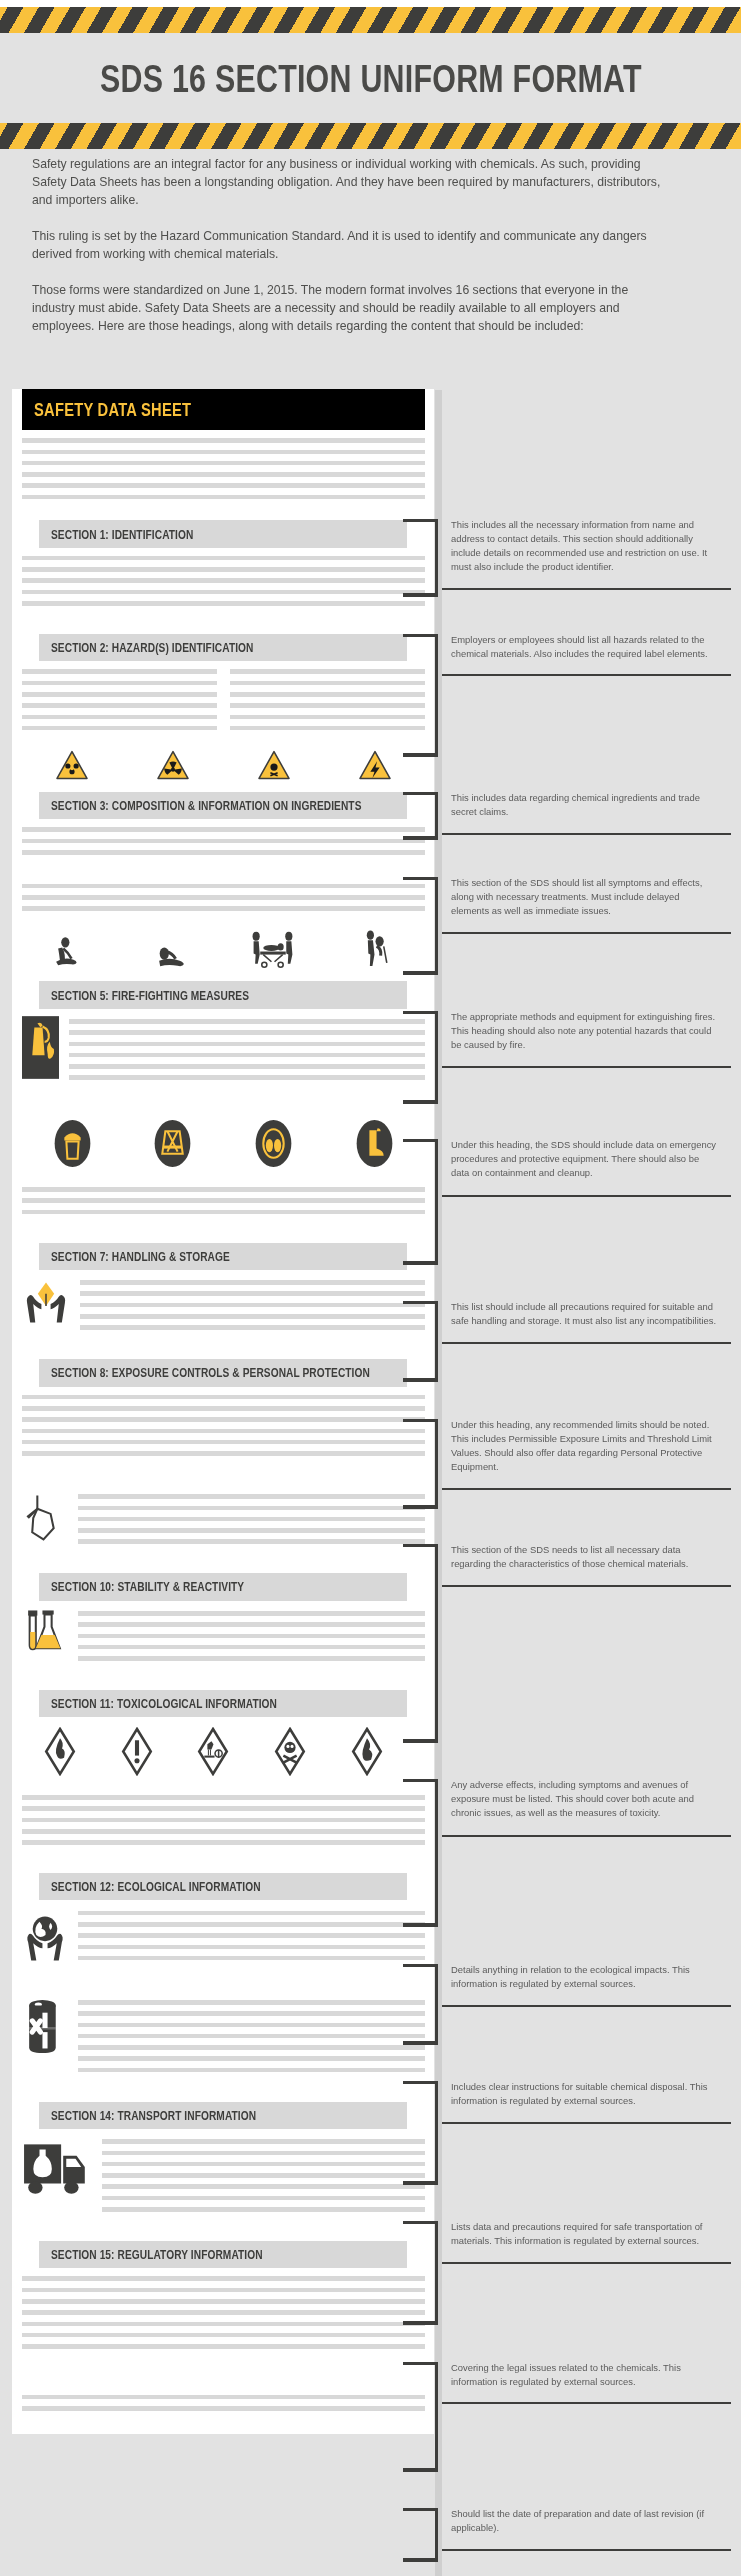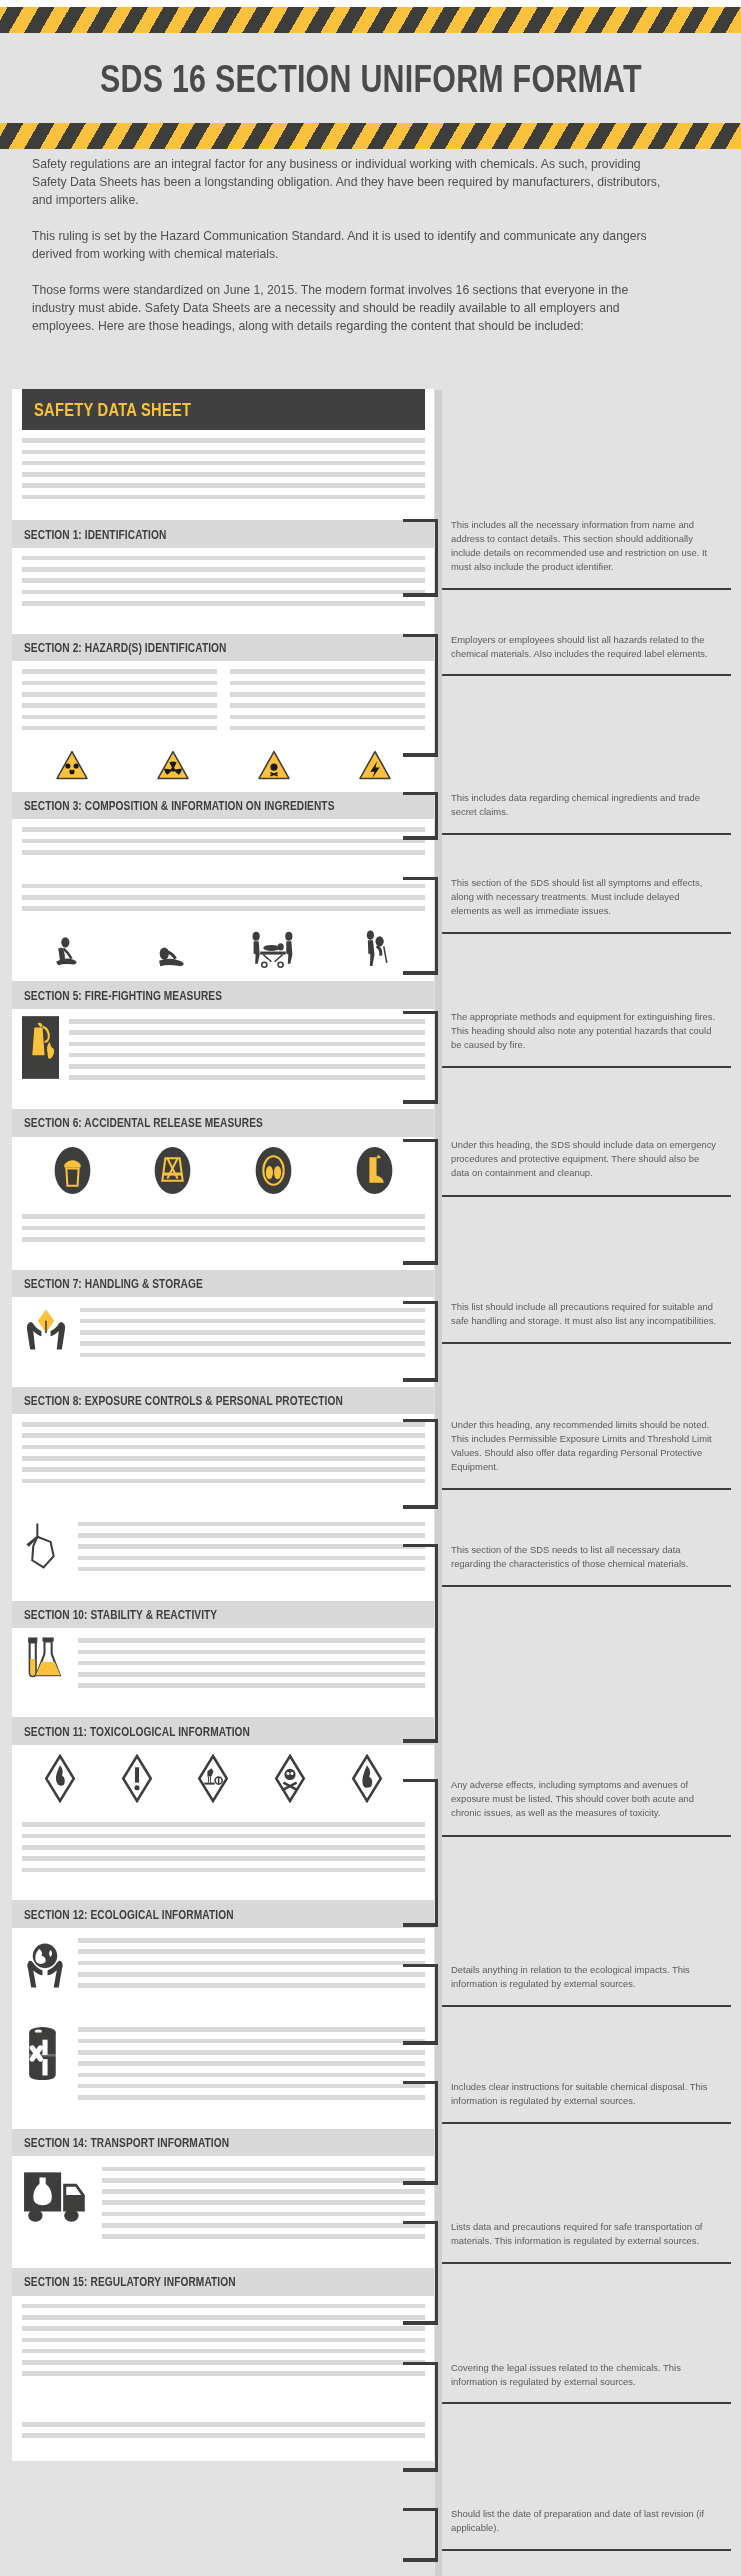--- a/index.html
+++ b/index.html
@@ -80,39 +80,39 @@
   .spine {
     position: absolute;
     left: 435px;
     top: 17.5px;
     width: 7.2px;
     background: #cfcfcf;
   }
 
   
   .sds-header {
-    background: #404040;
+    background: #000000;
     margin: 12.4px 9.3px 0 9.3px;
     padding: 10.3px 12.4px 9.3px 12.4px;
   }
   .sds-header-text {
     font-family: "Liberation Sans Narrow", "Liberation Sans", sans-serif;
     font-weight: 700;
     font-size: 17.5px;
     color: #f9c13c;
     letter-spacing: 0.3px;
     transform: scaleX(0.84);
     transform-origin: left center;
     white-space: nowrap;
   }
 
   
   .sec-band {
     background: #d8d8d8;
-    margin: 0 0;
+    margin: 0 27px;
     padding: 7.2px 11.3px 6.2px 11.3px;
     min-height: 27px;
     display: flex;
     align-items: center;
   }
   .sec-band-text {
     font-family: "Liberation Sans Narrow", "Liberation Sans", sans-serif;
     font-weight: 700;
     font-size: 12.4px;
     color: #3d3d3b;
@@ -388,23 +388,20 @@
           <div class="rule"></div>
           <div class="rule"></div>
           <div class="rule"></div>
           <div class="rule"></div>
           <div class="rule"></div>
           <div class="rule"></div>
         </div>
       </div>
       <div class="gap-md"></div>
 
-      <div class="sec-band" id="sec6">
-        <div class="sec-band-text">SECTION 6: ACCIDENTAL RELEASE MEASURES</div>
-      </div>
       <div class="icon-row">
         <div>
           <svg width="39" height="49" viewBox="0 0 76 96">
             <ellipse cx="38" cy="48" rx="35" ry="46" fill="#3d3d3b"></ellipse>
             <path d="M22 36 q16 -16 32 0 l0 6 l-32 0 z" fill="#f9c13c"></path>
             <path d="M26 44 l24 0 l-2 34 l-20 0 z" fill="none" stroke="#f9c13c" stroke-width="4"></path>
           </svg>
         </div>
         <div>
           <svg width="39" height="49" viewBox="0 0 76 96">

